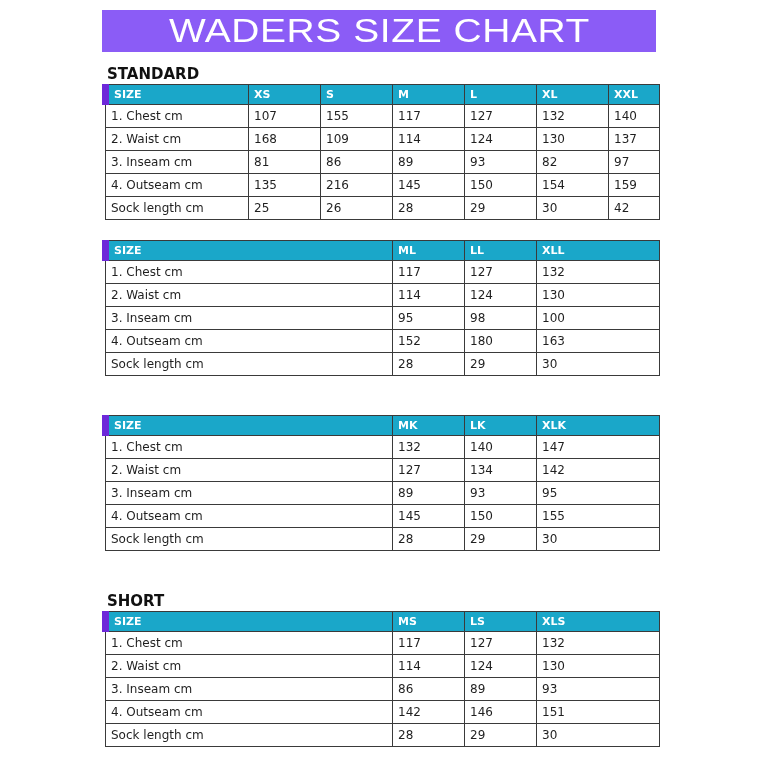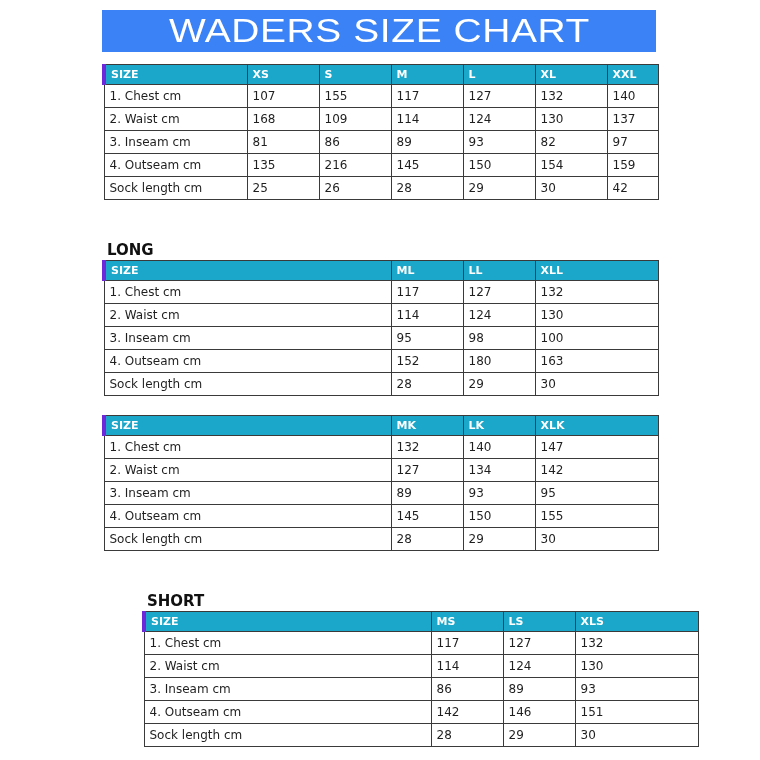--- a/index.html
+++ b/index.html
@@ -1,39 +1,40 @@
 <!DOCTYPE html>
 <html><head>
 <meta charset="utf-8">
 <style>
   html, body { margin:0; padding:0; background:#ffffff; }
   body { width:760px; height:760px; position:relative; overflow:hidden;
          font-family:"DejaVu Sans", "Liberation Sans", sans-serif; color:#1a1a1a; }
   .banner { position:absolute; left:102px; top:10px; width:554px; height:42px;
-            background:#3b82f6; color:#ffffff; display:flex; align-items:center; justify-content:center;
+            background:#8b5cf6; color:#ffffff; display:flex; align-items:center; justify-content:center;
             font-family:"Liberation Sans", sans-serif; font-weight:400; font-size:33px; letter-spacing:1px;
             transform-origin:center; }
   .banner span { display:inline-block; transform:scaleX(1.18); letter-spacing:0.5px; }
   .section { position:absolute; left:102px; width:554px; }
   .section h2 { margin:0; height:20px; font-size:15px; font-weight:bold; line-height:20px;
                 padding-left:5px; color:#111; }
   table { border-collapse:collapse; width:554px; table-layout:fixed; }
   th, td { border:1px solid #3a3a3a; padding:0 0 0 5px; text-align:left; white-space:nowrap; }
   th { background:#1aa7c9; color:#ffffff; font-weight:bold; font-size:11px; height:19px; line-height:19px; }
   td { font-size:12px; height:22px; line-height:22px; color:#1f1f1f; }
-  thead tr { border-left:4px solid #6d28d9; }
+  thead tr { border-left:7px solid #6d28d9; }
 </style>
 </head>
 <body>
 
 <div class="banner">
   <span>WADERS SIZE CHART</span>
 </div>
 
 <div class="section" style="top:64px;">
+  <h2>STANDARD</h2>
   <table>
     <colgroup>
       <col style="width:143px">
         <col style="width:72px">
         <col style="width:72px">
         <col style="width:72px">
         <col style="width:72px">
         <col style="width:72px">
         <col style="width:51px">
     </colgroup>
@@ -92,21 +93,20 @@
         <td>28</td>
         <td>29</td>
         <td>30</td>
         <td>42</td>
       </tr>
     </tbody>
   </table>
 </div>
 
 <div class="section" style="top:240px;">
-  <h2>LONG</h2>
   <table>
     <colgroup>
         <col style="width:287px">
         <col style="width:72px">
         <col style="width:72px">
         <col style="width:123px">
       </colgroup>
     <thead>
         <tr>
       <th>SIZE</th>
@@ -194,21 +194,21 @@
       <tr>
           <td>Sock length cm</td>
           <td>28</td>
           <td>29</td>
           <td>30</td>
         </tr>
     </tbody>
   </table>
 </div>
 
-<div class="section" style="top:591px;margin-left:40px;">
+<div class="section" style="top:591px;">
   <h2>SHORT</h2>
   <table>
     <colgroup>
         <col style="width:287px">
         <col style="width:72px">
         <col style="width:72px">
         <col style="width:123px">
       </colgroup>
     <thead>
         <tr>

